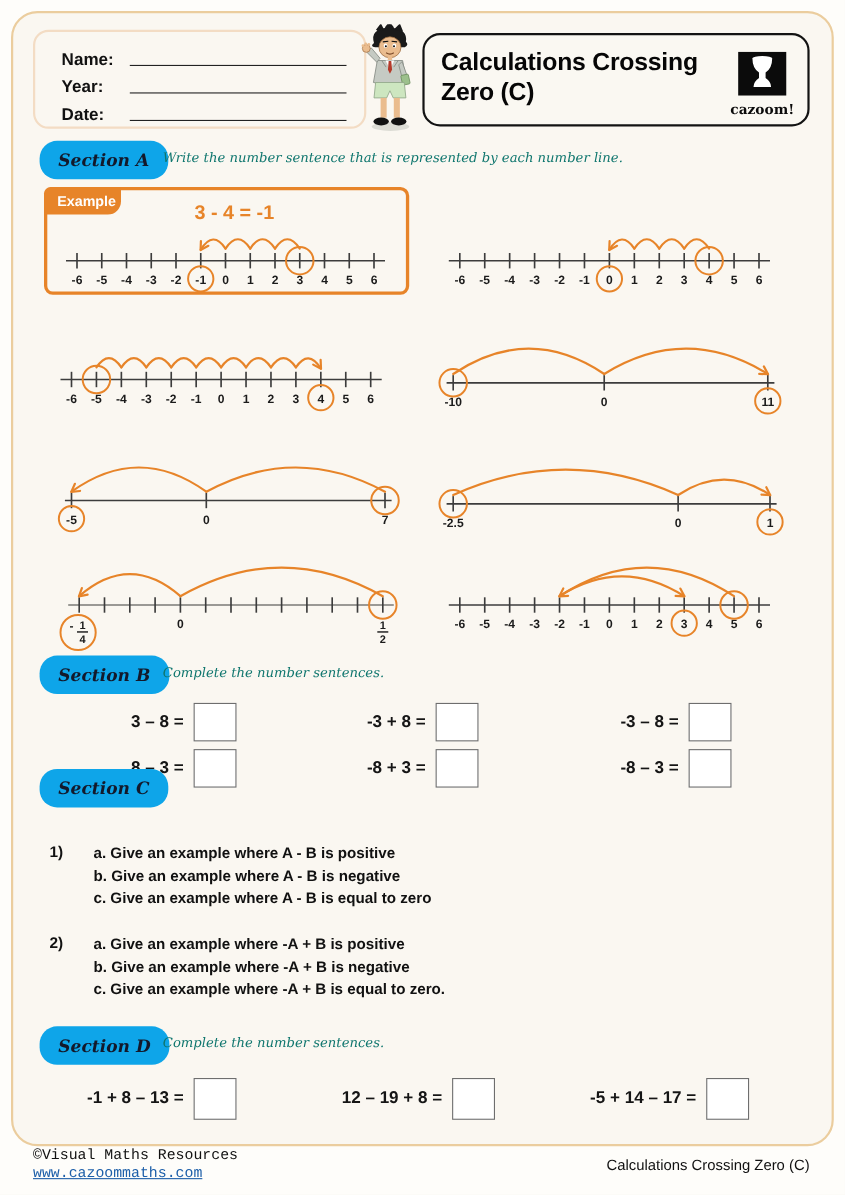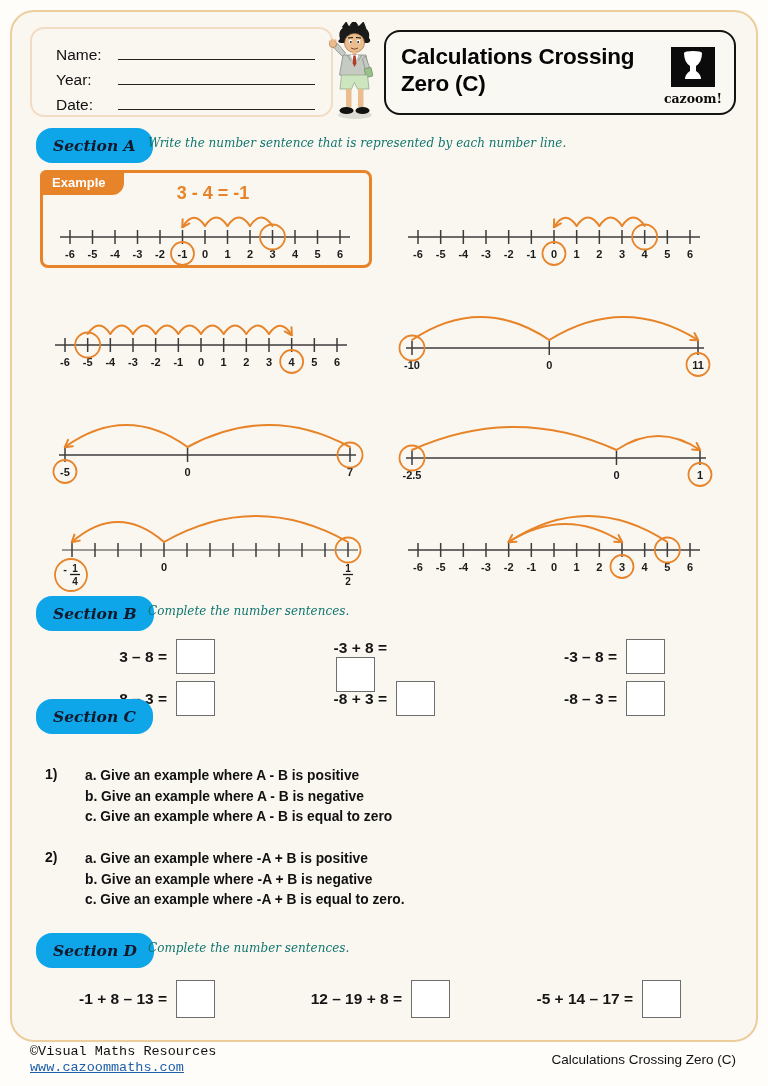--- a/index.html
+++ b/index.html
@@ -7,42 +7,42 @@
          font-family:"Liberation Sans", sans-serif; overflow:hidden; }
   .abs { position:absolute; }
 
   .frame { position:absolute; left:10px; top:10px; width:744px; height:1028px;
            border:2px solid #EBCD9E; border-radius:24px; background:#FAF7F1; }
 
   
   .name-box { left:30px; top:27px; width:303px; height:90px; border:2px solid #F3DCC4;
               border-radius:14px; box-sizing:border-box; padding:10px 16px 0 24px; }
   .field-row { display:flex; align-items:flex-end; height:25px; }
-  .field-label { font-weight:normal; font-size:15.5px; color:#111; width:52px; }
+  .field-label { font-weight:bold; font-size:15.5px; color:#111; width:52px; }
   .field-line { flex:1; border-bottom:1.6px solid #222; margin-left:10px; margin-bottom:4px; }
 
   .title-box { left:384px; top:30px; width:352px; height:85px; border:2.5px solid #131313;
                border-radius:16px; background:#FAF8F2; box-sizing:border-box; }
   .title-text { position:absolute; left:15px; top:11px; width:268px; font-size:22.5px;
                 font-weight:bold; color:#060606; line-height:1.22; letter-spacing:-0.2px; }
   .logo { position:absolute; right:10px; top:15px; width:62px; text-align:center; }
   .logo-text { font-family:"DejaVu Serif", serif; font-weight:bold; font-size:12.5px;
                color:#0B0B0B; margin-top:0px; }
 
   
   .pill { position:absolute; background:#0ea5e9; border-radius:16px; padding:8px 17px;
           font-family:"DejaVu Serif", serif; font-style:italic; font-weight:bold;
           font-size:15.5px; color:#13192B; }
   .instr { position:absolute; font-family:"DejaVu Serif", serif; font-style:italic;
            font-size:12px; color:#0f766e; }
 
   
   .example-box { left:40px; top:170px; width:332px; height:98px;
                  border:3px solid #E78429; border-radius:8px; box-sizing:border-box; }
-  .example-tab { position:absolute; left:-3px; top:-3px; width:84px; height:25px;
+  .example-tab { position:absolute; left:-3px; top:-3px; width:70px; height:25px;
                  background:#E78429; border-radius:6px 2px 12px 2px; color:#FFFFFF;
                  font-weight:bold; font-size:13px; line-height:25px; padding-left:12px;
                  box-sizing:border-box; }
   .example-eq { position:absolute; left:163px; top:183px; width:100px; text-align:center;
                 color:#E78429; font-weight:bold; font-size:18px; }
 
   #nl-svg { position:absolute; left:0; top:0; pointer-events:none; }
 
   
   .eq-cell { position:absolute; display:flex; align-items:center; }
@@ -351,21 +351,21 @@
     </g>
   </svg>
 
 <div class="pill" style="left:36px; top:596px;">Section B</div>
 <div class="instr" style="left:148px; top:604px;">Complete the number sentences.</div>
 
 <div class="eq-cell" style="left:95px;  top:639px;align-items:center;">
   <span class="eq-label w72">3 – 8 =</span>
   <span class="ans-box"></span>
 </div>
-<div class="eq-cell" style="left:315px; top:639px;flex-direction:column;">
+<div class="eq-cell" style="left:315px; top:639px;">
   <span class="eq-label w72">-3 + 8 =</span>
   <span class="ans-box"></span>
 </div>
 <div class="eq-cell" style="left:545px; top:639px;">
   <span class="eq-label w72">-3 – 8 =</span>
   <span class="ans-box"></span>
 </div>
 <div class="eq-cell" style="left:95px;  top:681px;">
   <span class="eq-label w72">8 – 3 =</span>
   <span class="ans-box"></span>

